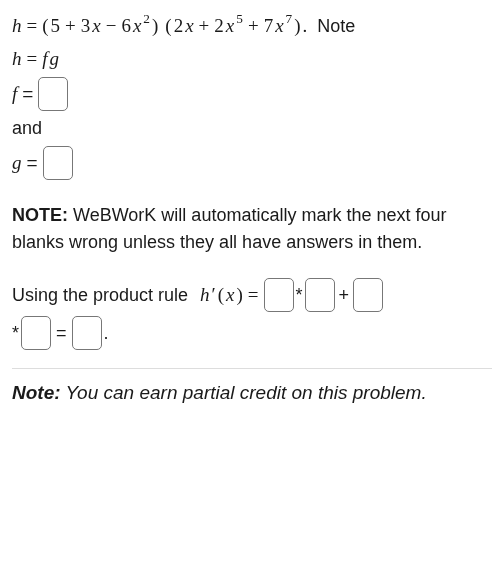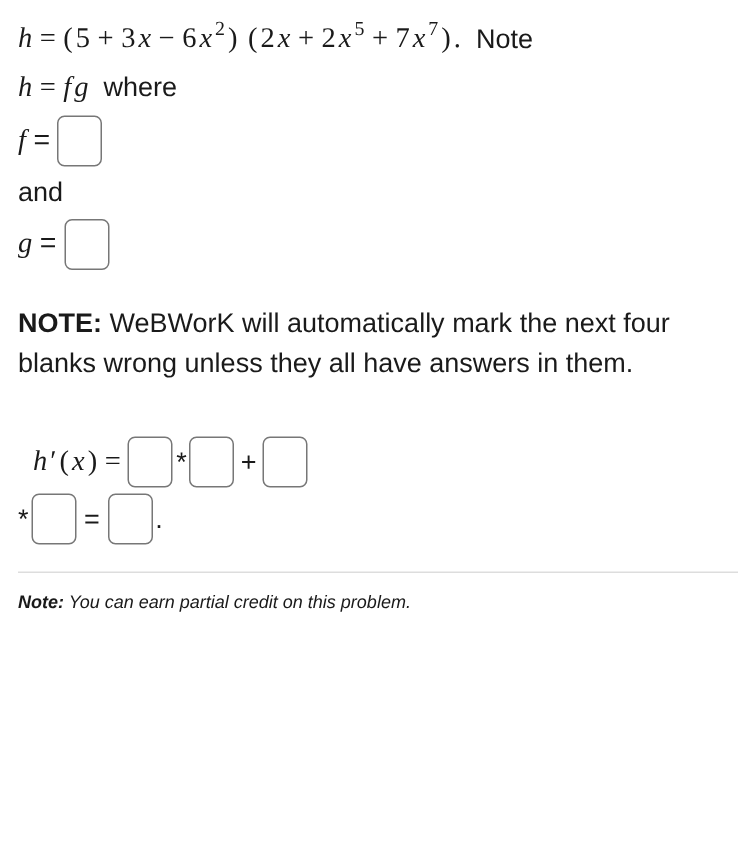--- a/index.html
+++ b/index.html
@@ -19,27 +19,27 @@
   .input-box {
     display: inline-block;
     width: 30px;
     height: 34px;
     border: 1.5px solid #777;
     border-radius: 5px;
     vertical-align: middle;
     background: #fff;
   }
   .row { margin: 4px 0; }
-  .note-block { margin-top: 22px; margin-bottom: 35px; }
+  .note-block { margin-top: 22px; margin-bottom: 22px; }
   .bold { font-weight: bold; font-style: normal; font-family: Arial, Helvetica, sans-serif; font-size: 18px; }
   .plain { font-family: Arial, Helvetica, sans-serif; font-size: 18px; font-style: normal; }
   .hr { border: none; border-top: 1px solid #ddd; margin: 18px 0 10px 0; }
   .sup { font-size: 0.7em; position: relative; top: -0.55em; font-style: normal;}
   .prime { font-style: normal; }
-  .credit { font-style: italic; font-family: Arial, Helvetica, sans-serif; font-size: 12px; }
+  .credit { font-style: italic; font-family: Arial, Helvetica, sans-serif; font-size: 19px; }
   .credit .lead { font-weight: bold; }
   .eqline { display:flex; align-items:center; flex-wrap:wrap; gap:2px; }
 </style>
 </head>
 <body>
 
 <div class="row math eqline">
   <span>h</span>
   <span class="op">=</span>
   <span class="num">(</span>
@@ -69,21 +69,20 @@
   <span style="width:6px"></span>
   <span class="plain">Note</span>
 </div>
 
 <div class="row math eqline">
   <span>h</span>
   <span class="op">=</span>
   <span>f</span>
     <span>g</span>
   <span style="width:6px"></span>
-  <span class="plain">where</span>
 </div>
 
 <div class="row math eqline">
   <span>f</span>
   <span class="op" style="font-family:Arial,Helvetica,sans-serif">=</span>
   <span class="input-box"></span>
 </div>
 
 <div class="row plain">and</div>
 
@@ -92,20 +91,21 @@
   <span class="op" style="font-family:Arial,Helvetica,sans-serif">=</span>
   <span class="input-box"></span>
 </div>
 
 <div class="note-block plain">
   <span class="bold">NOTE:</span>
   <span>WeBWorK will automatically mark the next four blanks wrong unless they all have answers in them.</span>
 </div>
 
 <div class="row eqline">
+  <span class="plain">Using the product rule</span>
   <span style="width:8px"></span>
   <span class="math">h</span>
     <span class="math prime">′</span>
     <span class="math num">(</span>
     <span class="math">x</span>
     <span class="math num">)</span>
   <span class="op math">=</span>
   <span class="input-box"></span>
     <span class="plain">*</span>
     <span class="input-box"></span>

